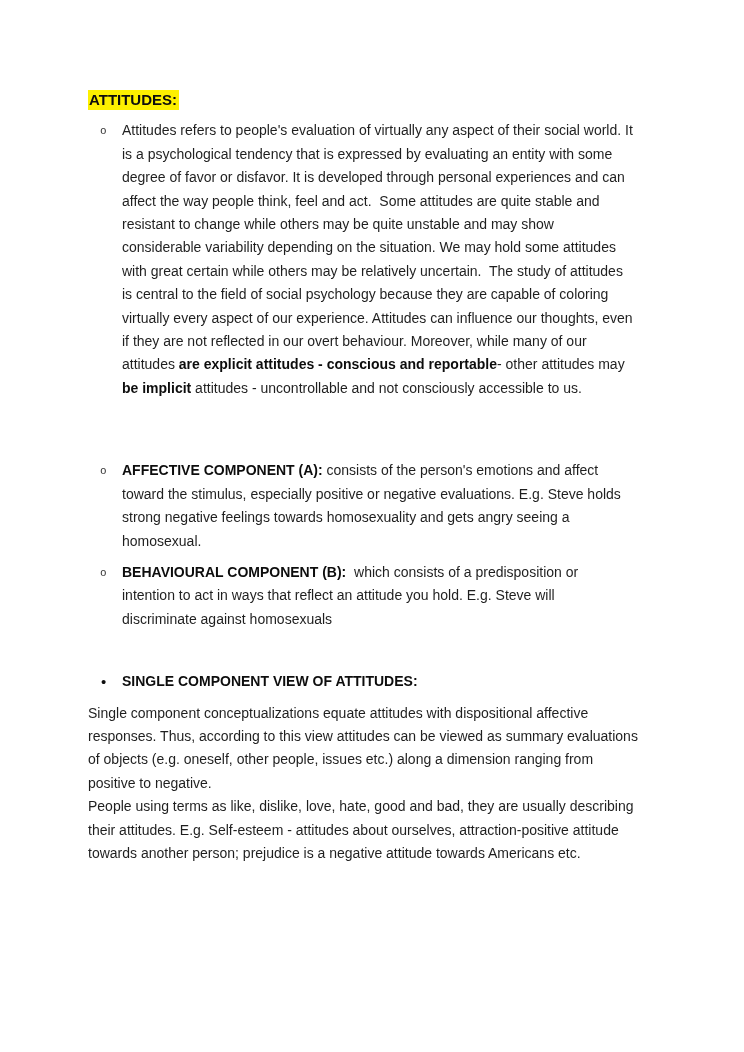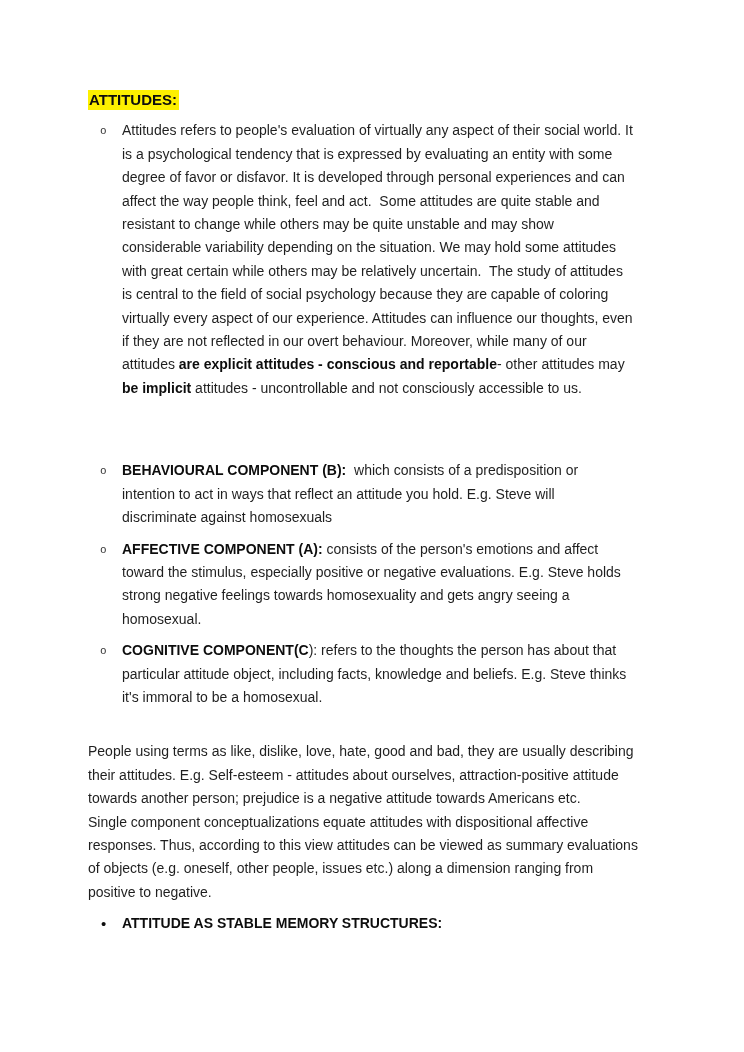--- a/index.html
+++ b/index.html
@@ -75,24 +75,23 @@
 
 <div class="page">
   <div>
       <p class="para heading"><span class="bold hl">ATTITUDES:</span></p>
       <ul class="list circle">
         <li><span>Attitudes refers to people's evaluation of virtually any aspect of their social world. It is a psychological tendency that is expressed by evaluating an entity with some degree of favor or disfavor. It is developed through personal experiences and can affect the way people think, feel and act.  Some attitudes are quite stable and resistant to change while others may be quite unstable and may show considerable variability depending on the situation. We may hold some attitudes with great certain while others may be relatively uncertain.  The study of attitudes is central to the field of social psychology because they are capable of coloring virtually every aspect of our experience. Attitudes can influence our thoughts, even if they are not reflected in our overt behaviour. Moreover, while many of our attitudes </span><span class="bold">are explicit attitudes - conscious and reportable</span><span>- other attitudes may </span><span class="bold">be implicit</span><span> attitudes - uncontrollable and not consciously accessible to us.</span></li>
       </ul>
       <div class="spacer" style="height: 25px;"></div>
       <div class="spacer" style="height: 18px;"></div>
       <ul class="list circle">
+        <li><span class="bold">AFFECTIVE COMPONENT (A):</span><span> consists of the person's emotions and affect toward the stimulus, especially positive or negative evaluations. E.g. Steve holds strong negative feelings towards homosexuality and gets angry seeing a homosexual.</span></li>
         <li><span class="bold">BEHAVIOURAL COMPONENT (B):</span><span>  which consists of a predisposition or intention to act in ways that reflect an attitude you hold. E.g. Steve will discriminate against homosexuals</span></li>
-        <li><span class="bold">AFFECTIVE COMPONENT (A):</span><span> consists of the person's emotions and affect toward the stimulus, especially positive or negative evaluations. E.g. Steve holds strong negative feelings towards homosexuality and gets angry seeing a homosexual.</span></li>
-        <li><span class="bold">COGNITIVE COMPONENT(C</span><span>): refers to the thoughts the person has about that particular attitude object, including facts, knowledge and beliefs. E.g. Steve thinks it's immoral to be a homosexual.</span></li>
       </ul>
       <div class="spacer" style="height: 23px;"></div>
+      <ul class="list disc">
+        <li><span class="bold">SINGLE COMPONENT VIEW OF ATTITUDES:</span></li>
+      </ul>
+      <p class="para"><span>Single component conceptualizations equate attitudes with dispositional affective responses. Thus, according to this view attitudes can be viewed as summary evaluations of objects (e.g. oneself, other people, issues etc.) along a dimension ranging from positive to negative.</span></p>
       <p class="para"><span>People using terms as like, dislike, love, hate, good and bad, they are usually describing their attitudes. E.g. Self-esteem - attitudes about ourselves, attraction-positive attitude towards another person; prejudice is a negative attitude towards Americans etc.</span></p>
-      <p class="para"><span>Single component conceptualizations equate attitudes with dispositional affective responses. Thus, according to this view attitudes can be viewed as summary evaluations of objects (e.g. oneself, other people, issues etc.) along a dimension ranging from positive to negative.</span></p>
-      <ul class="list disc">
-        <li><span class="bold">ATTITUDE AS STABLE MEMORY STRUCTURES:</span></li>
-      </ul>
     </div>
 </div>
 
 </body></html>

